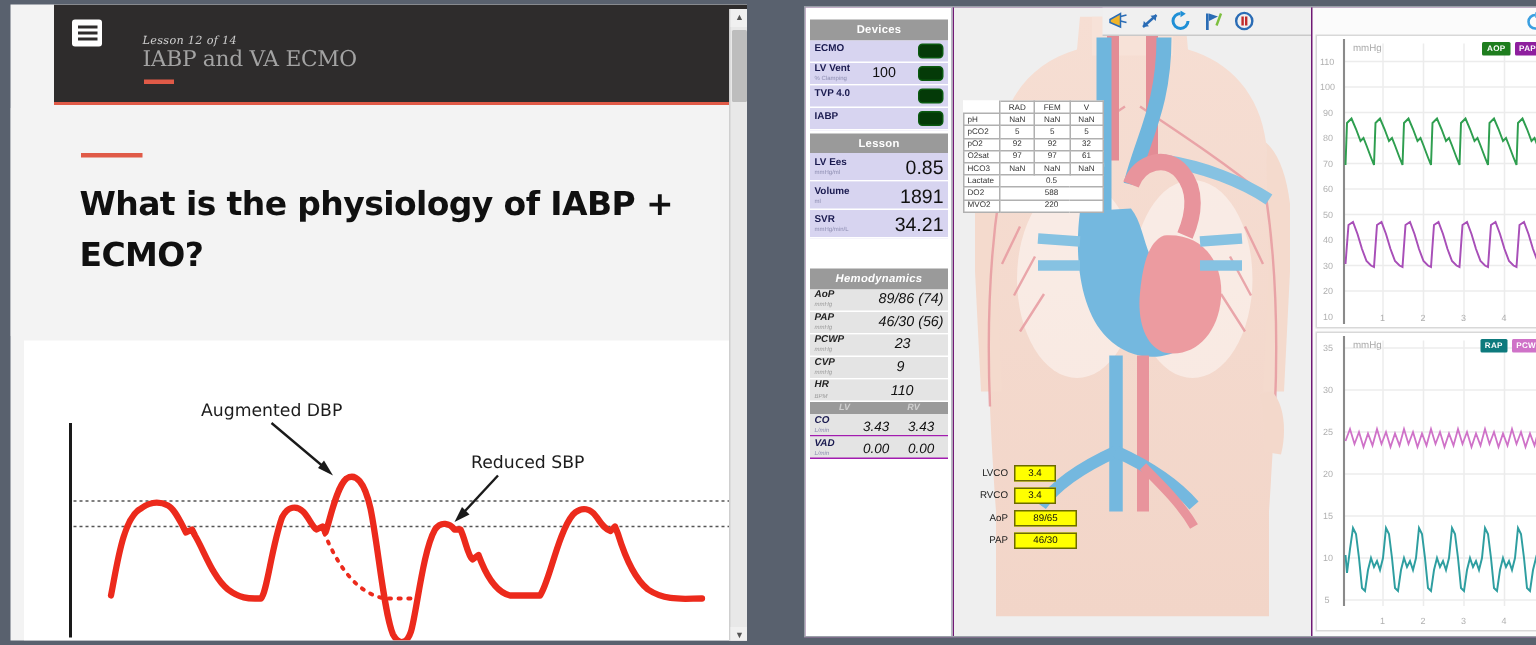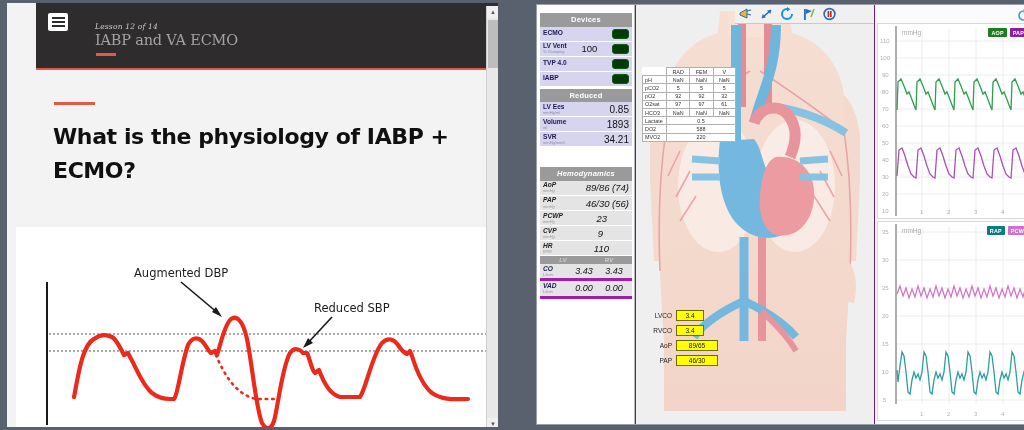--- a/index.html
+++ b/index.html
@@ -115,32 +115,32 @@
     border-bottom: 1px solid #ffffff; padding: 1.5px 3px; min-height: 15px;
   }
   .row.lav { background: #d7d4f0; }
   .row.gry { background: #e4e4e4; }
   .row-lab { display: flex; flex-direction: column; line-height: 1; }
   .row-lab .nm { font-size: 6.6px; color: #1a1a4f; font-weight: bold; }
   .row.gry .row-lab .nm { font-size: 6.6px; color: #222; font-weight: bold; }
   .row-lab .un { font-size: 4px; color: #8c8cb0; margin-top: .5px; }
   .row.gry .row-lab .un { color: #9a9a9a; }
   .row-val { font-size: 9.5px; color: #111; font-weight: normal; }
-  .row-val.big { font-size: 10px; }
+  .row-val.big { font-size: 13px; }
   .led {
     width: 17px; height: 10px; background: #043a08;
     border: 1px solid #0a5a10; border-radius: 3px;
   }
   .subhead {
     background: #9a9a9a; display: flex; color: #cfcfcf; font-size: 6px;
     font-weight: bold;
   }
   .subhead span { width: 50%; text-align: center; padding: 1px 0; }
-  .row2 { display: flex; align-items: flex-start; background: #e4e4e4;
-          border-bottom: 3px solid #a21caf; padding: 1.5px 3px; min-height: 15px; }
+  .row2 { display: flex; align-items: flex-end; background: #e4e4e4;
+          border-bottom: 1px solid #a21caf; padding: 1.5px 3px; min-height: 15px; }
   .row2 .row-lab { width: 28px; }
   .row2 .v { width: 32px; text-align: center; font-size: 9px; color: #111; }
 
   
   #sim-center {
     position: absolute; left: 99px; top: 0; width: 238px; height: 419px;
     background: #efefef; overflow: hidden;
   }
   #anatomy { position: absolute; left: 14px; top: 6px; }
 
@@ -320,36 +320,36 @@
             <div class="row-lab">
               <span class="nm">IABP</span>
               <span class="un"></span>
             </div>
             <div class="row-val"></div>
             <div class="led"></div>
           </div>
         </div>
 
         <div class="panel">
-          <div class="panel-head">Reduced</div>
+          <div class="panel-head">Lesson</div>
 
           <div class="row lav">
             <div class="row-lab">
               <span class="nm">LV Ees</span>
               <span class="un">mmHg/ml</span>
             </div>
             <div class="row-val big">0.85</div>
           </div>
 
           <div class="row lav">
             <div class="row-lab">
               <span class="nm">Volume</span>
               <span class="un">ml</span>
             </div>
-            <div class="row-val big">1893</div>
+            <div class="row-val big">1891</div>
           </div>
 
           <div class="row lav">
             <div class="row-lab">
               <span class="nm">SVR</span>
               <span class="un">mmHg/min/L</span>
             </div>
             <div class="row-val big">34.21</div>
           </div>
         </div>

